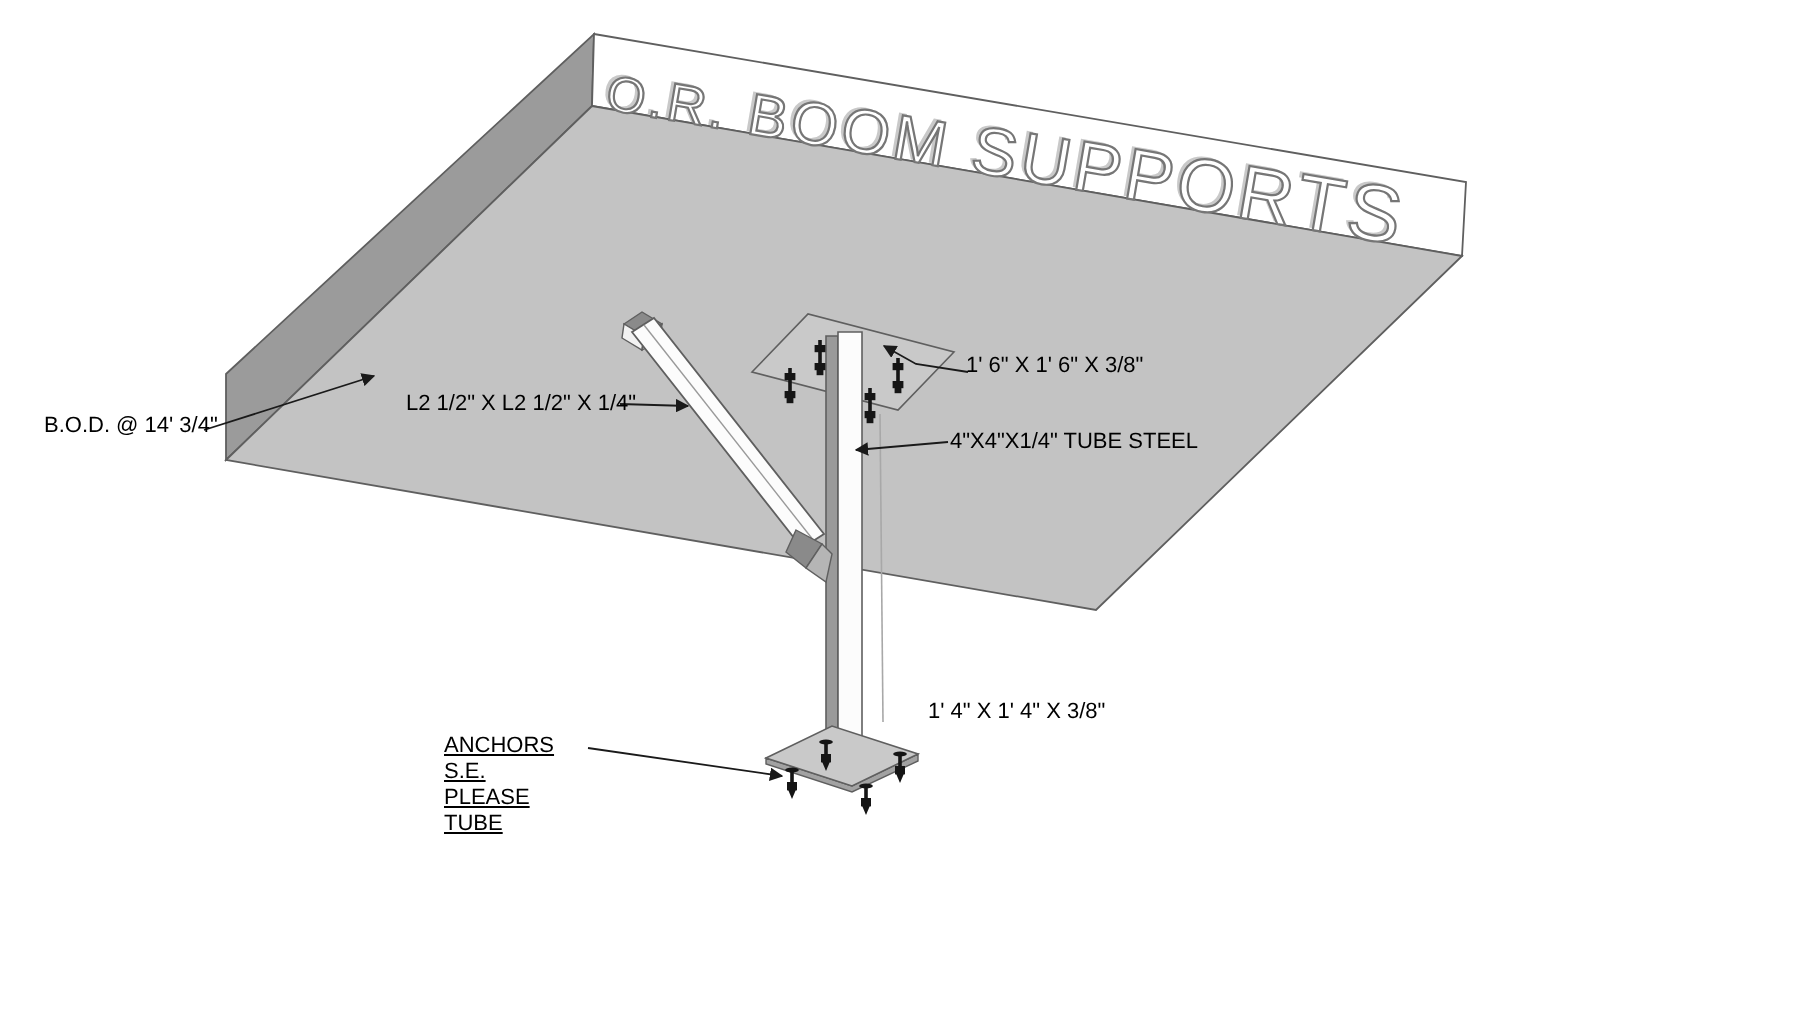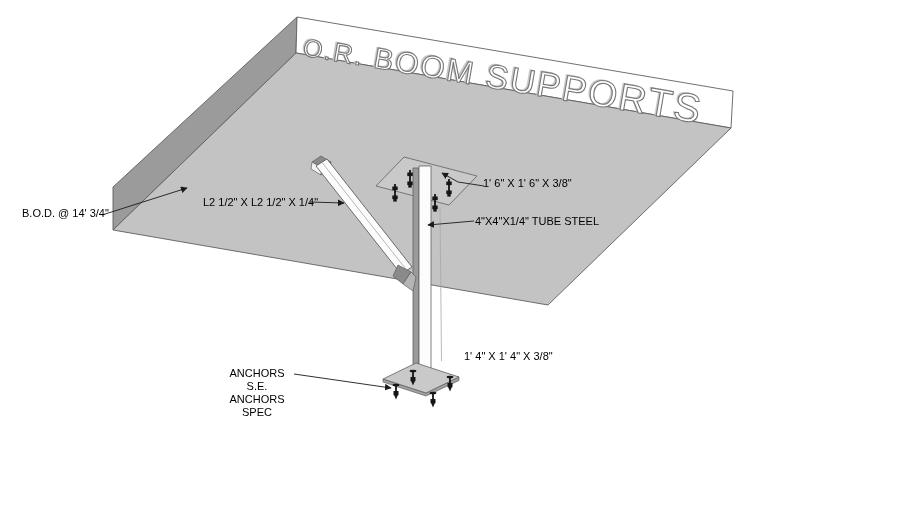--- a/index.html
+++ b/index.html
@@ -13,21 +13,21 @@
   .stage{
     position:relative;width:910px;height:512px;overflow:hidden;
     background:var(--c-background);
     font-family:"Liberation Sans","DejaVu Sans",sans-serif;
   }
   .scene{position:absolute;left:0;top:0;}
   .ann{
     position:absolute;font-size:11px;line-height:12px;color:var(--c-label_text);
     white-space:nowrap;
   }
-  .ann.multiline{white-space:normal;text-align:center;line-height:13px;}
+  .ann.multiline{white-space:normal;text-align:left;line-height:13px;text-decoration:underline;}
   .title3d{
     position:absolute;left:308px;top:20px;height:56px;
     transform:rotate(9.7deg);transform-origin:left top;
     white-space:pre;color:#ffffff;
     -webkit-text-stroke:1.1px #767676;
     text-shadow:-2px -1px 0 #c9c9c9;
     letter-spacing:2px;font-weight:400;
   }
   .title3d span{display:inline;}
 </style>
@@ -137,16 +137,16 @@
 
   <div class="title3d" id="title3d"><span style="font-size: 25px;">O</span><span style="font-size: 25.9px;">.</span><span style="font-size: 26.8px;">R</span><span style="font-size: 27.6px;">.</span><span style="font-size: 28.5px;"> </span><span style="font-size: 29.4px;">B</span><span style="font-size: 30.3px;">O</span><span style="font-size: 31.2px;">O</span><span style="font-size: 32.1px;">M</span><span style="font-size: 32.9px;"> </span><span style="font-size: 33.8px;">S</span><span style="font-size: 34.7px;">U</span><span style="font-size: 35.6px;">P</span><span style="font-size: 36.5px;">P</span><span style="font-size: 37.4px;">O</span><span style="font-size: 38.2px;">R</span><span style="font-size: 39.1px;">T</span><span style="font-size: 40px;">S</span></div>
 
   <div class="ann" style="left:22px;top:207px">B.O.D. @ 14' 3/4"</div>
   <div class="ann" style="left:203px;top:196px">L2 1/2" X L2 1/2" X 1/4"</div>
   <div class="ann" style="left:483px;top:177px">1' 6" X 1' 6" X 3/8"</div>
   <div class="ann" style="left:475px;top:215px">4"X4"X1/4" TUBE STEEL</div>
   <div class="ann" style="left:464px;top:350px">1' 4" X 1' 4" X 3/8"</div>
   <div class="ann multiline" style="left:222px;top:367px;width:70px">
     <div>ANCHORS S.E.</div>
-    <div>ANCHORS SPEC</div>
+    <div>PLEASE TUBE</div>
   </div>
 
 </div>
 
 </body></html>

